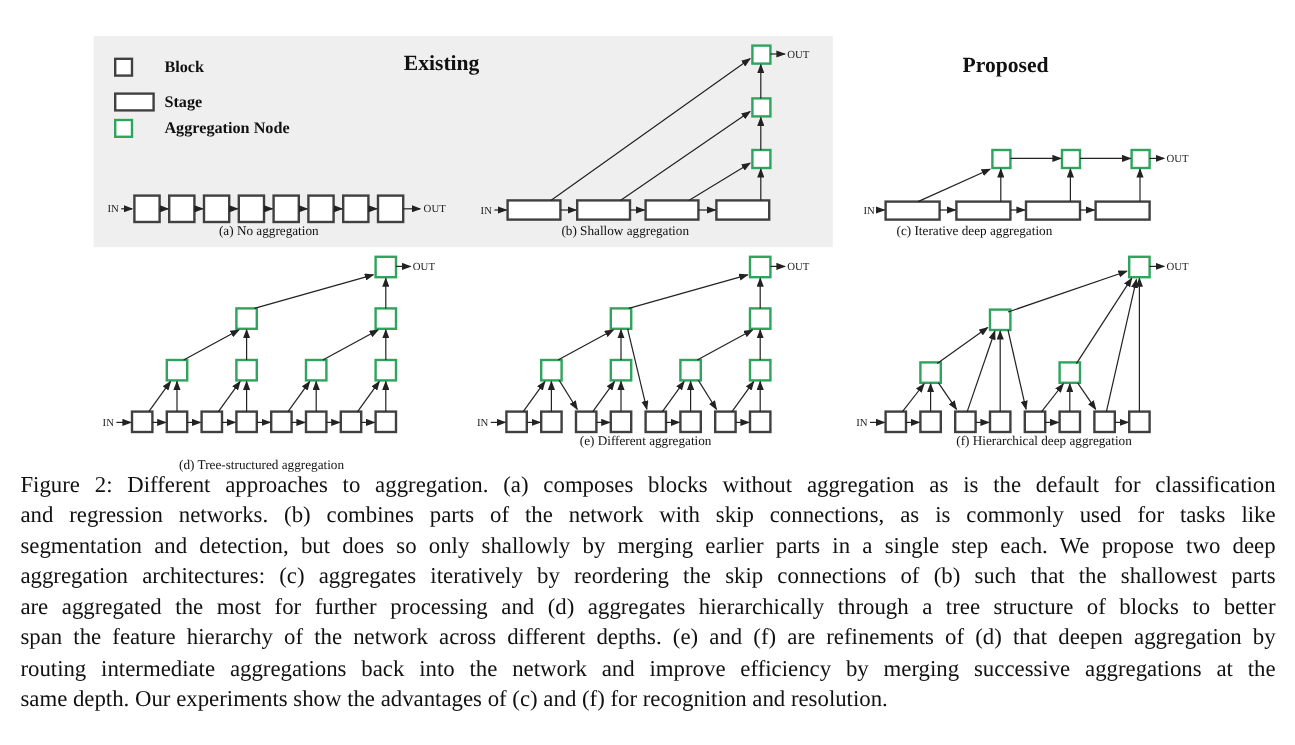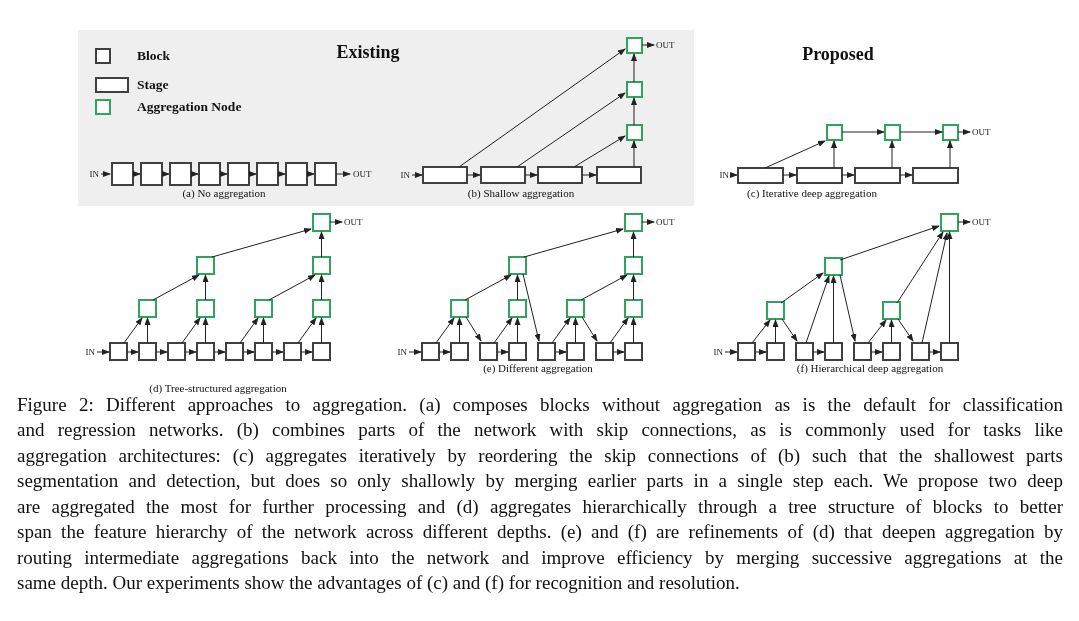--- a/index.html
+++ b/index.html
@@ -239,21 +239,21 @@
   <div class="subcap" style="left:224px;top:187px;">(a) No aggregation</div>
   <div class="subcap" style="left:521px;top:187px;">(b) Shallow aggregation</div>
   <div class="subcap" style="left:812px;top:187px;">(c) Iterative deep aggregation</div>
   <div class="subcap" style="left:218px;top:362px;margin-top:20px;">(d) Tree-structured aggregation</div>
   <div class="subcap" style="left:538px;top:362px;">(e) Different aggregation</div>
   <div class="subcap" style="left:870px;top:362px;">(f) Hierarchical deep aggregation</div>
 
   <div class="caption">
     <div class="cl">Figure 2: Different approaches to aggregation. (a) composes blocks without aggregation as is the default for classification</div>
     <div class="cl">and regression networks.  (b) combines parts of the network with skip connections, as is commonly used for tasks like</div>
+    <div class="cl">segmentation and detection, but does so only shallowly by merging earlier parts in a single step each. We propose two deep</div>
     <div class="cl">aggregation architectures: (c) aggregates iteratively by reordering the skip connections of (b) such that the shallowest parts</div>
-    <div class="cl">segmentation and detection, but does so only shallowly by merging earlier parts in a single step each. We propose two deep</div>
     <div class="cl">are aggregated the most for further processing and (d) aggregates hierarchically through a tree structure of blocks to better</div>
     <div class="cl">span the feature hierarchy of the network across different depths. (e) and (f) are refinements of (d) that deepen aggregation by</div>
     <div class="cl">routing intermediate aggregations back into the network and improve efficiency by merging successive aggregations at the</div>
     <div class="cl-last">same depth. Our experiments show the advantages of (c) and (f) for recognition and resolution.</div>
   </div>
 
 </div>
 
 </body></html>

